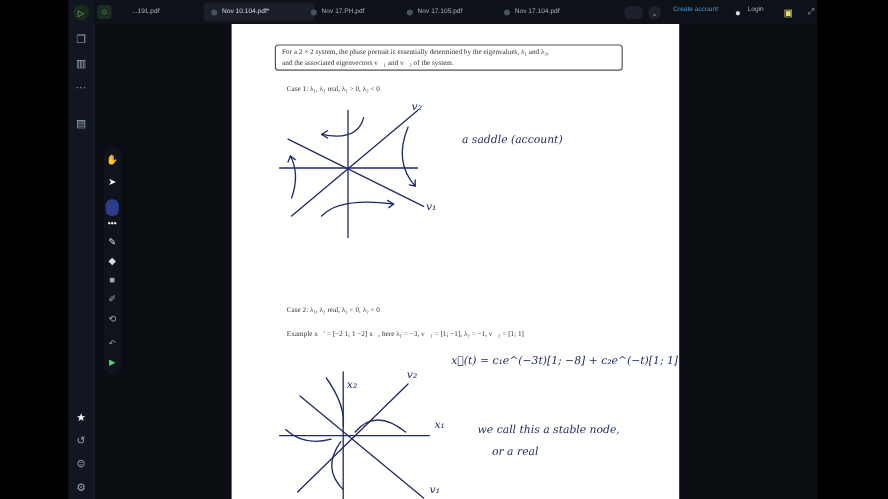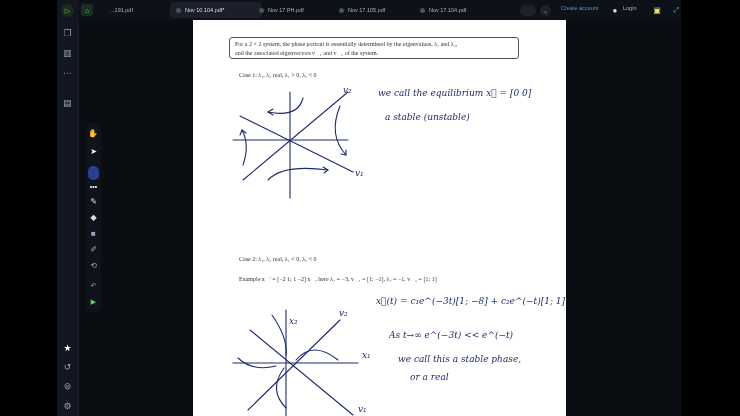--- a/index.html
+++ b/index.html
@@ -99,36 +99,34 @@
       <path d="M40 32 l5 -3 M40 32 l5 3"></path>
     <path d="M112 26 Q100 55 118 75"></path>
       <path d="M118 75 l-5 -1 M118 75 l0 -5"></path>
     <path d="M14 50 Q22 65 15 85"></path>
       <path d="M14 50 l-2 5 M14 50 l4 3"></path>
     <path d="M40 100 Q55 84 100 90"></path>
       <path d="M100 90 l-5 -3 M100 90 l-4 3"></path>
   </svg>
   <div class="hand" style="left:150px;top:65px;">v₂</div>
   <div class="hand" style="left:162px;top:148px;">v₁</div>
-  <div class="hand" style="left:185px;top:68px;">we call the equilibrium x⃗ = [0 0]</div>
-  <div class="hand" style="left:192px;top:92px;">a stable (unstable)</div>
+  <div class="hand" style="left:192px;top:92px;">a saddle (account)</div>
 
   <div class="serif" style="left:46px;top:236px;">Case 2: λ₁, λ₂ real, λ₁ &lt; 0, λ₂ &lt; 0</div>
   <div class="serif" style="left:46px;top:256px;">Example x⃗′ = [−2 1; 1 −2] x⃗, here λ₁ = −3, v⃗₁ = [1; −1], λ₂ = −1, v⃗₂ = [1; 1]</div>
   <svg class="sketch" width="140" height="125" style="left:35px;top:280px;" viewBox="0 0 140 125" fill="none" stroke="#1f2a6b" stroke-width="1.1" stroke-linecap="round">
     <line x1="58" y1="10" x2="58" y2="120"></line>
     <line x1="5" y1="63" x2="130" y2="63"></line>
     <line x1="20" y1="110" x2="112" y2="20"></line>
     <line x1="22" y1="30" x2="125" y2="115"></line>
     <path d="M44 15 Q60 38 58 55"></path>
     <path d="M10 58 Q25 72 48 66"></path>
     <path d="M56 68 Q40 90 58 108"></path>
     <path d="M68 60 Q85 40 110 60"></path>
   </svg>
   <div class="hand" style="left:96px;top:296px;">x₂</div>
   <div class="hand" style="left:146px;top:288px;">v₂</div>
   <div class="hand" style="left:169px;top:330px;">x₁</div>
   <div class="hand" style="left:165px;top:384px;">v₁</div>
   <div class="hand" style="left:183px;top:276px;">x⃗(t) = c₁e^(−3t)[1; −8] + c₂e^(−t)[1; 1]</div>
-  <div class="hand" style="left:196px;top:310px;">As t→∞  e^(−3t) &lt;&lt; e^(−t)</div>
-  <div class="hand" style="left:205px;top:334px;">we call this a stable phase,</div>
+  <div class="hand" style="left:205px;top:334px;">we call this a stable node,</div>
   <div class="hand" style="left:217px;top:352px;">or a real</div>
 </div>
 
 </body></html>

